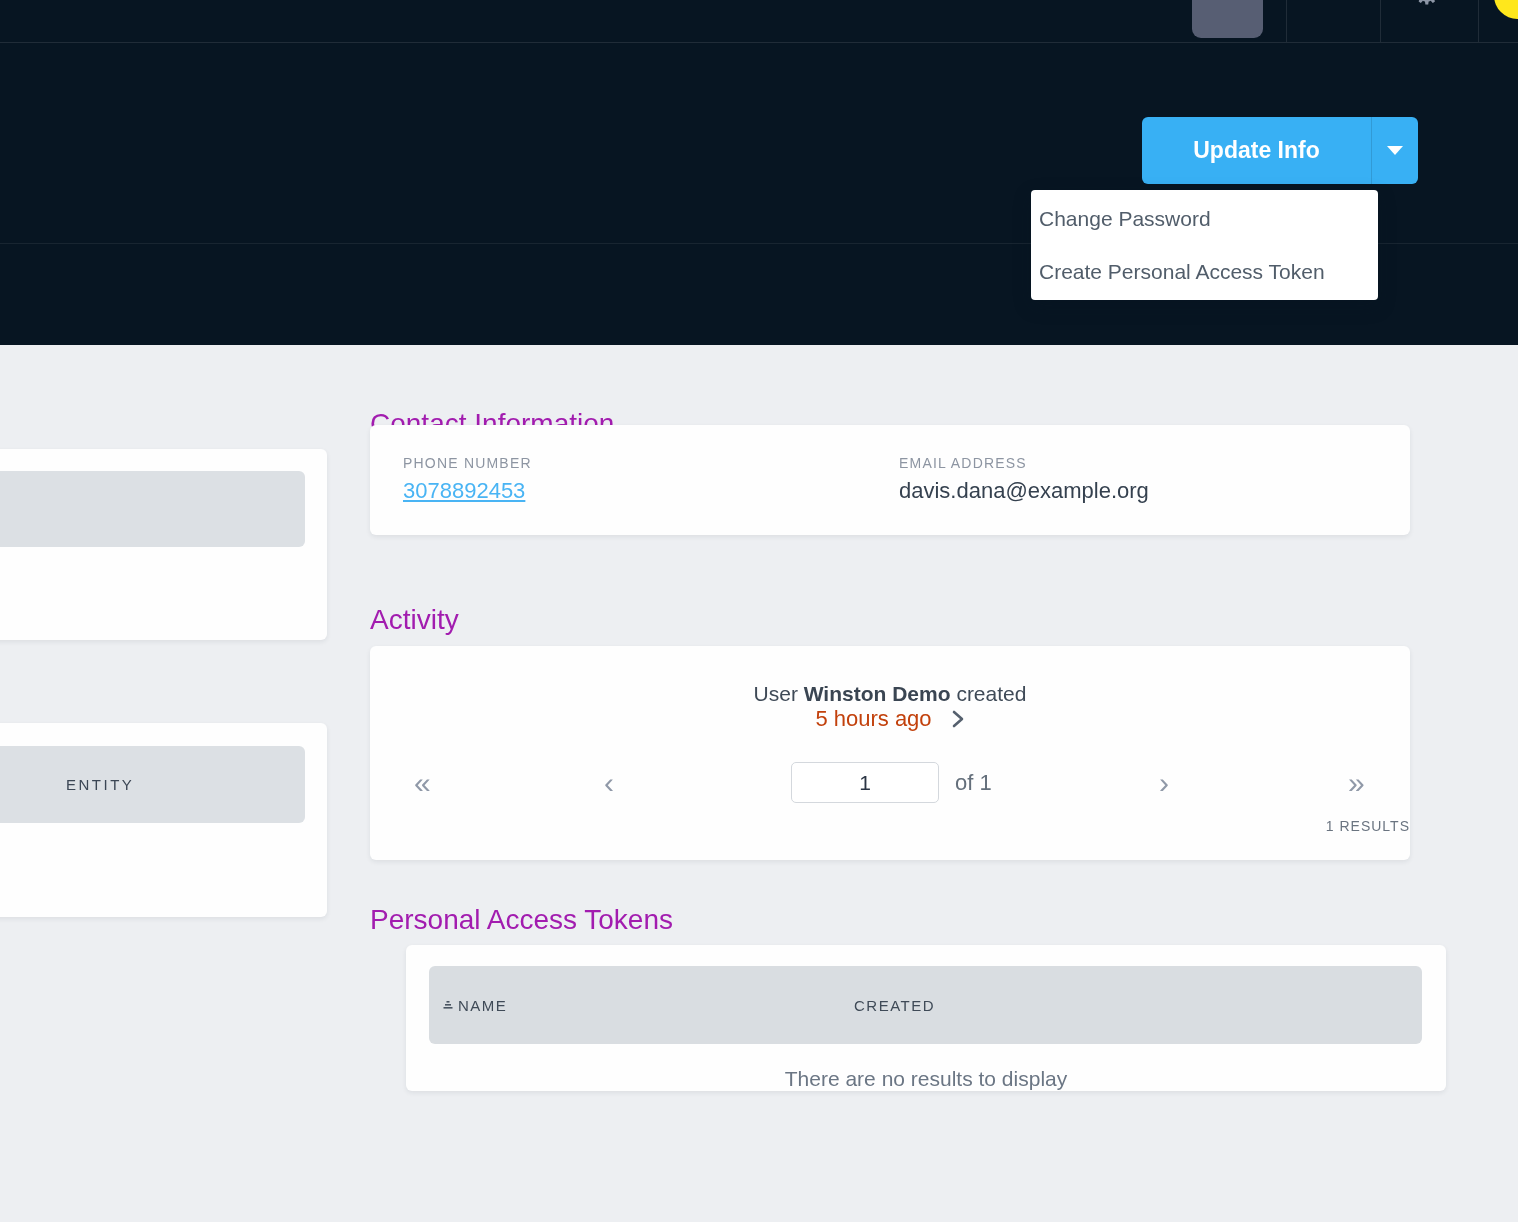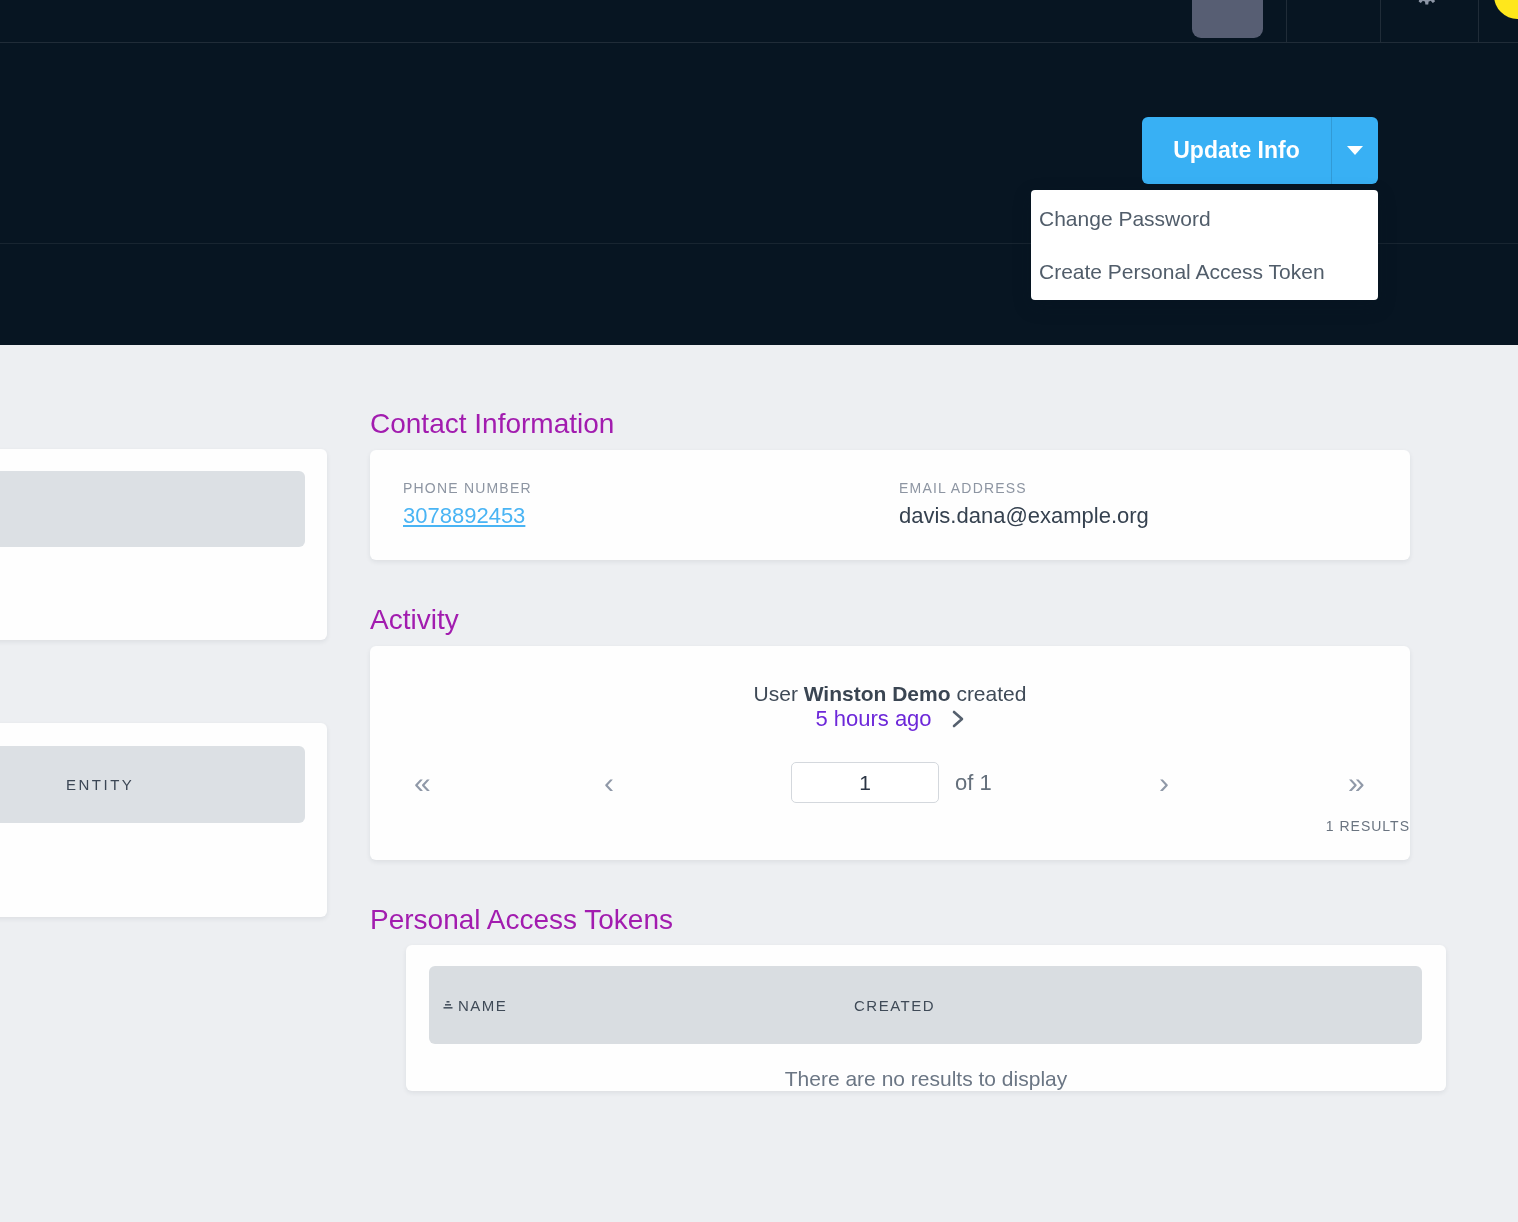--- a/index.html
+++ b/index.html
@@ -24,21 +24,21 @@
   .help-glyph { position:absolute; left:1324px; top:-27px; font-size:28px; color:#99a2b2; }
   .gear-glyph { position:absolute; left:1412px; top:-27px; font-size:33px; color:#8d96a6; }
   .avatar-badge {
     position:absolute; left:1494px; top:-28px; width:47px; height:47px;
     border-radius:50%; background:#ffe71c;
   }
   .header-line { position:absolute; top:243px; left:0; width:100%; height:1px; background:rgba(255,255,255,0.07); }
 
   
   .update-btn {
-    position:absolute; left:1142px; top:117px; width:236px; height:67px;
+    position:absolute; left:1142px; top:117px; width:276px; height:67px;
     background:#38b0f4; border-radius:6px; display:flex; z-index:2; color:#ffffff;
   }
   .update-btn-main {
     flex:1; display:flex; align-items:center; justify-content:center;
     font-size:23px; font-weight:bold; cursor:pointer;
   }
   .update-btn-caret {
     width:47px; display:flex; align-items:center; justify-content:center;
     border-left:1px solid rgba(0,0,0,0.12); cursor:pointer;
   }
@@ -69,38 +69,38 @@
     background:#dce0e4; border-radius:0 6px 6px 0;
   }
   .left-card-2 .left-band { top:23px; height:77px; }
   .entity-label {
     position:absolute; left:126px; top:0; height:100%; display:flex; align-items:center;
     font-size:15px; letter-spacing:2.5px; color:#3b4654;
   }
 
   
   .title-contact { top:408px; }
-  .contact-card { left:370px; top:450px; width:1040px; height:110px; }
+  .contact-card { left:370px; top:425px; width:1040px; height:110px; }
   .contact-col { position:absolute; top:30px; }
   .contact-col.col1 { left:33px; }
   .contact-col.col2 { left:529px; }
   .field-label { font-size:14px; letter-spacing:1.2px; color:#8d95a2; }
   .field-value { font-size:22px; color:#35414f; margin-top:7px; }
   .phone-link { color:#49b4f4; text-decoration:underline; cursor:pointer; }
 
   
   .title-activity { top:604px; }
   .activity-card { left:370px; top:646px; width:1040px; height:214px; }
   .activity-row {
     position:absolute; top:36px; left:43px; right:43px; height:44px;
     display:flex; align-items:center; justify-content:space-between; cursor:pointer;flex-direction:column;
   }
   .activity-text { font-size:21px; color:#3f4a57; }
   .activity-text b { font-weight:bold; color:#3a4552; }
-  .activity-when { display:flex; align-items:center; gap:18px; font-size:22px; color:#6d28d9; }
+  .activity-when { display:flex; align-items:center; gap:18px; font-size:22px; color:#c2410c; }
   .row-chevron svg { display:block; }
 
   .pagination { position:absolute; top:760px; left:370px; width:1040px; height:45px; z-index:1; }
   .pg-arrow {
     position:absolute; top:0; height:45px; display:flex; align-items:center;
     font-size:30px; color:#9099a8; cursor:pointer; user-select:none;
   }
   .pg-first { left:44px; } .pg-prev { left:234px; } .pg-next { left:789px; } .pg-last { left:978px; }
   .pg-input {
     position:absolute; left:421px; top:2px; width:148px; height:41px;

